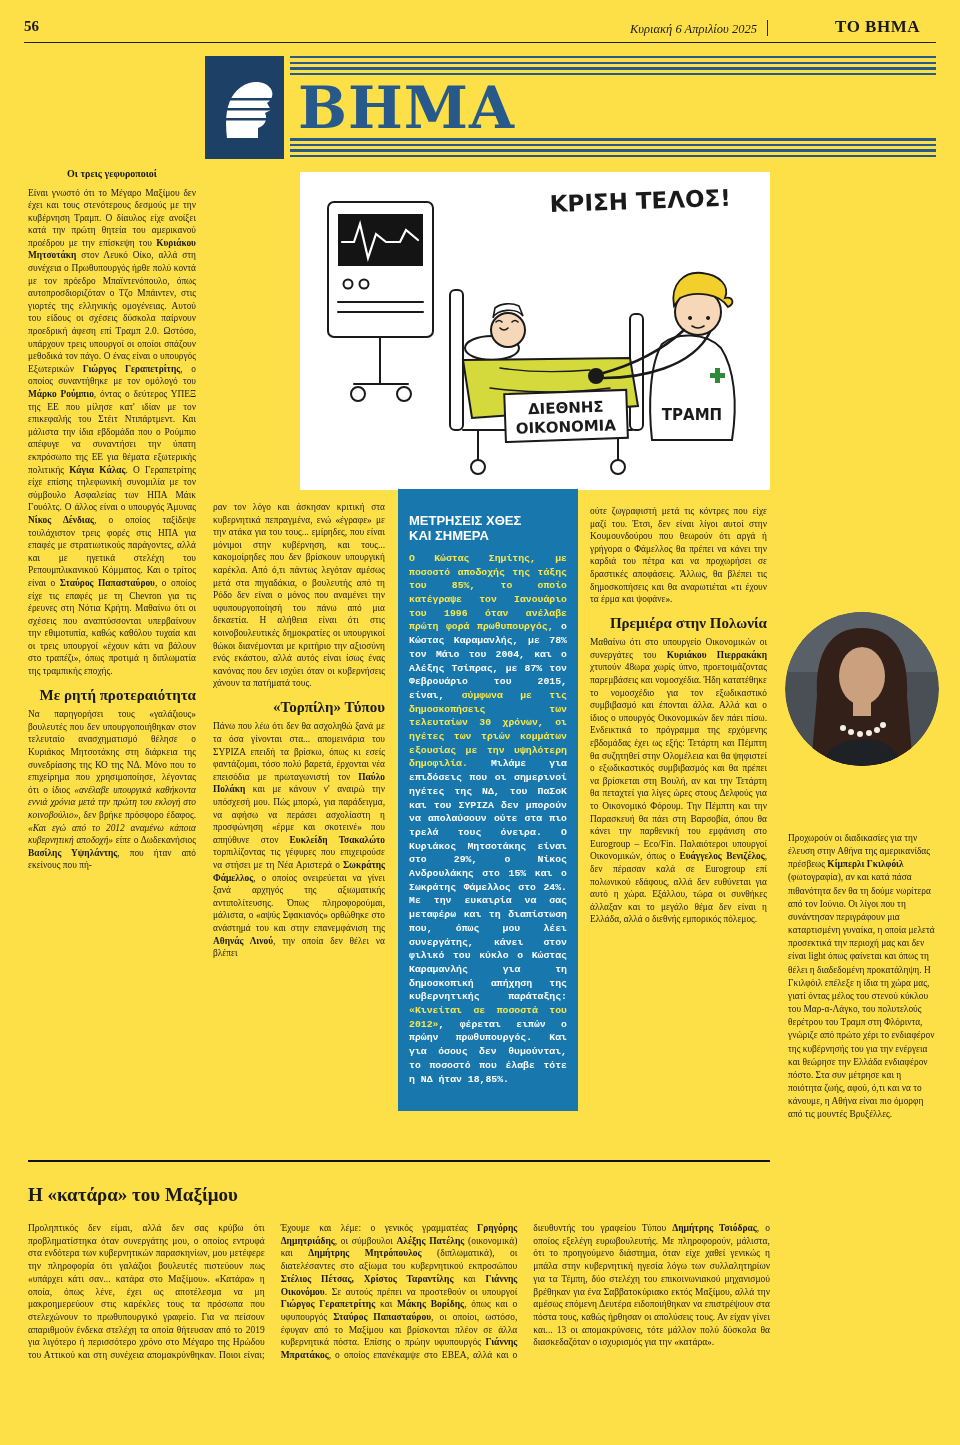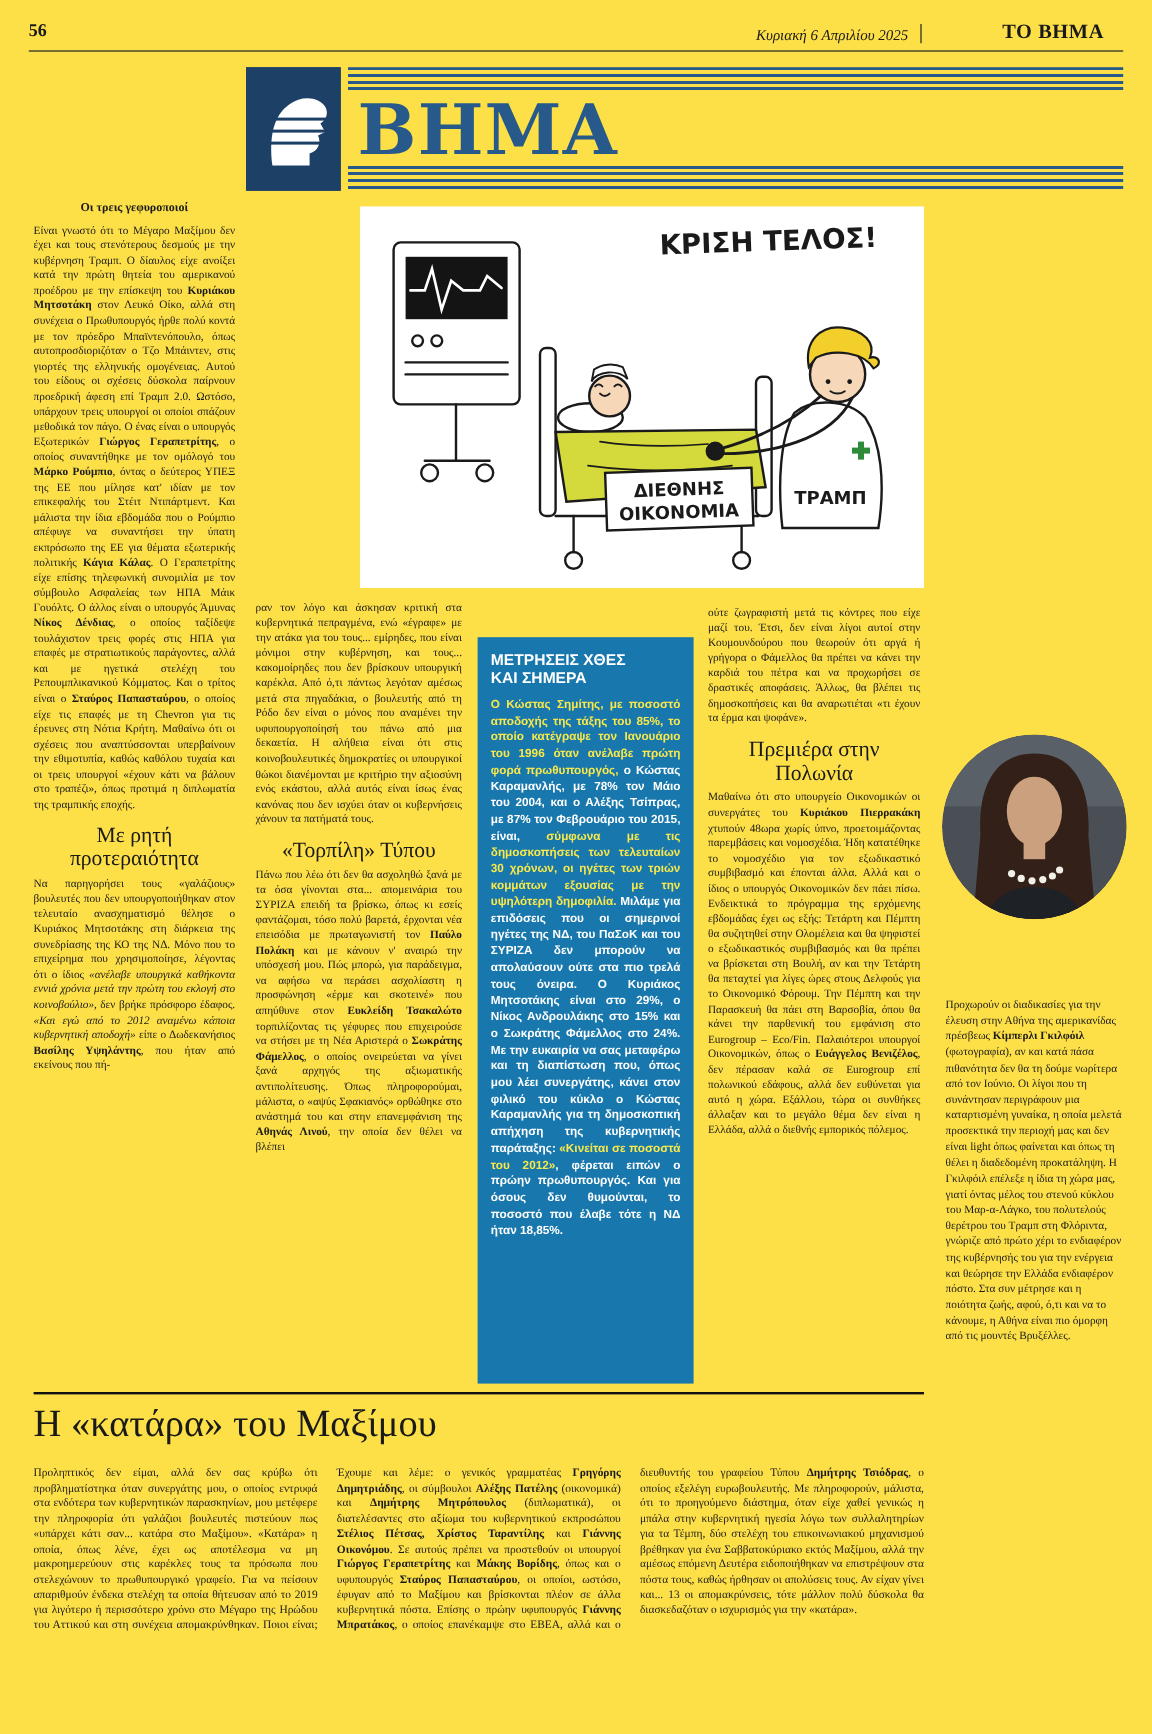--- a/index.html
+++ b/index.html
@@ -16,41 +16,41 @@
   .mast-logo{width:79px;height:103px;background:#1d4067;flex:0 0 auto;}
   .mast-right{flex:1;display:flex;flex-direction:column;margin-left:6px;}
   .band{height:21px;background:repeating-linear-gradient(180deg,#27598a 0 2.5px,rgba(0,0,0,0) 2.5px 5.6px);}
   .mast-mid{flex:1;display:flex;align-items:center;padding-left:8px;white-space:nowrap;overflow:hidden;gap:44px;}
   .t-bold{font-family:"DejaVu Serif",serif;font-weight:bold;font-size:58px;color:#27598a;line-height:1;letter-spacing:1px;}
   .t-script{font-family:"DejaVu Serif",serif;font-style:italic;font-size:54px;color:#4a7baa;line-height:1;margin-left:2px;}
   
   .tcol{position:absolute;overflow:hidden;text-align:justify;font-size:9.4px;line-height:1.34;}
   .tcol p{margin:0 0 5px;}
   h2.art-head{font-size:10px;font-weight:bold;margin:0 0 7px;line-height:1.15;text-align:center;}
-  h3.subhead{font-size:18px;font-weight:normal;margin:9px 0 5px;text-align:center;line-height:1.1;}
+  h3.subhead{font-size:15px;font-weight:bold;margin:9px 0 5px;text-align:right;line-height:1.1;}
   .seg-b{font-weight:bold;}
   .seg-i{font-style:italic;}
   .seg-h{color:#f9e84a;}
   
   .col-left{left:28px;top:168px;width:168px;height:998px;}
   .mid-a{left:213px;top:501px;width:172px;height:658px;}
   .mid-c{left:590px;top:505px;width:177px;height:658px;}
   
   .cartoon{position:absolute;left:300px;top:172px;width:470px;height:318px;background:#ffffff;}
   
-  .pollbox{position:absolute;left:398px;top:531px;width:180px;height:622px;background:#1878ad;
-           box-sizing:border-box;padding:12px 11px;color:#fff;overflow:hidden;}
+  .pollbox{position:absolute;left:398px;top:489px;width:180px;height:622px;background:#1878ad;
+           box-sizing:border-box;padding:25px 11px;color:#fff;overflow:hidden;}
   .pb-head{font-family:"Liberation Sans",sans-serif;font-weight:bold;font-size:13px;line-height:1.15;margin:0 0 8px;}
-  .pb-body{font-family:Liberation Sans, sans-serif;font-weight:bold;font-size:9.8px;line-height:1.4;text-align:justify;}
+  .pb-body{font-family:Liberation Mono, monospace;font-weight:bold;font-size:9.8px;line-height:1.4;text-align:justify;}
   
   .portrait{position:absolute;left:785px;top:612px;width:154px;height:154px;border-radius:50%;overflow:hidden;}
   .caption{left:788px;top:832px;width:148px;height:502px;text-align:left;font-size:9.4px;line-height:1.4;}
   
   .bot-rule{position:absolute;left:28px;top:1160px;width:742px;height:2px;background:#111;}
-  .bot-headline{position:absolute;left:28px;top:1148px;width:742px;font-size:32px;font-weight:normal;line-height:1.1;}
+  .bot-headline{position:absolute;left:28px;top:1172px;width:742px;font-size:19px;font-weight:bold;line-height:1.1;}
   .bot-body{position:absolute;left:28px;top:1222px;width:742px;height:218px;overflow:hidden;
             column-count:3;column-gap:16px;font-size:9.5px;line-height:1.34;text-align:justify;}
 </style>
 </head>
 <body>
 
 <div id="page">
 
   <div class="hdr">
     <span class="pgnum">56</span>

